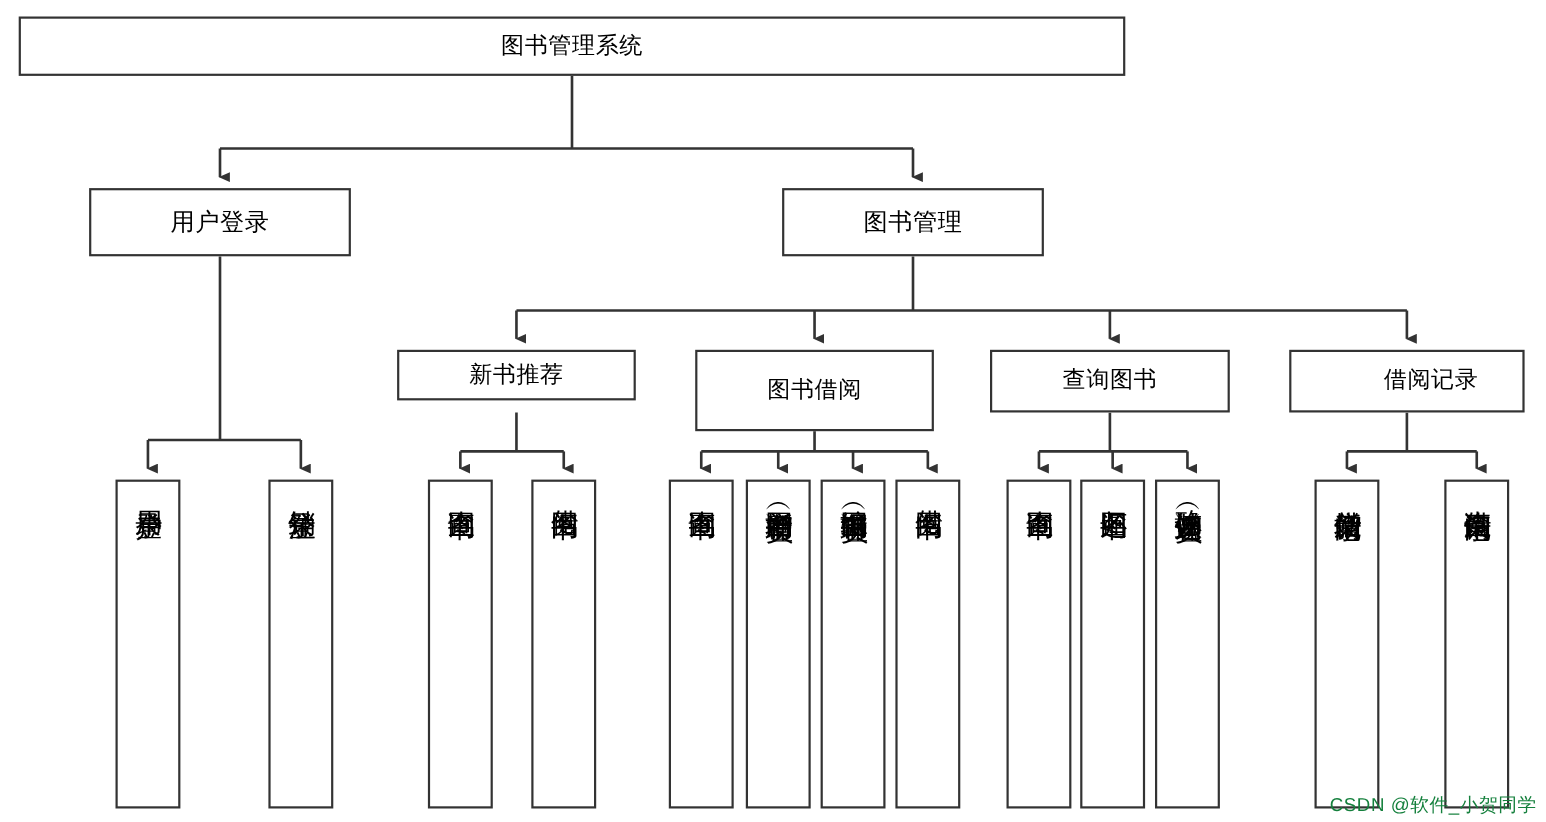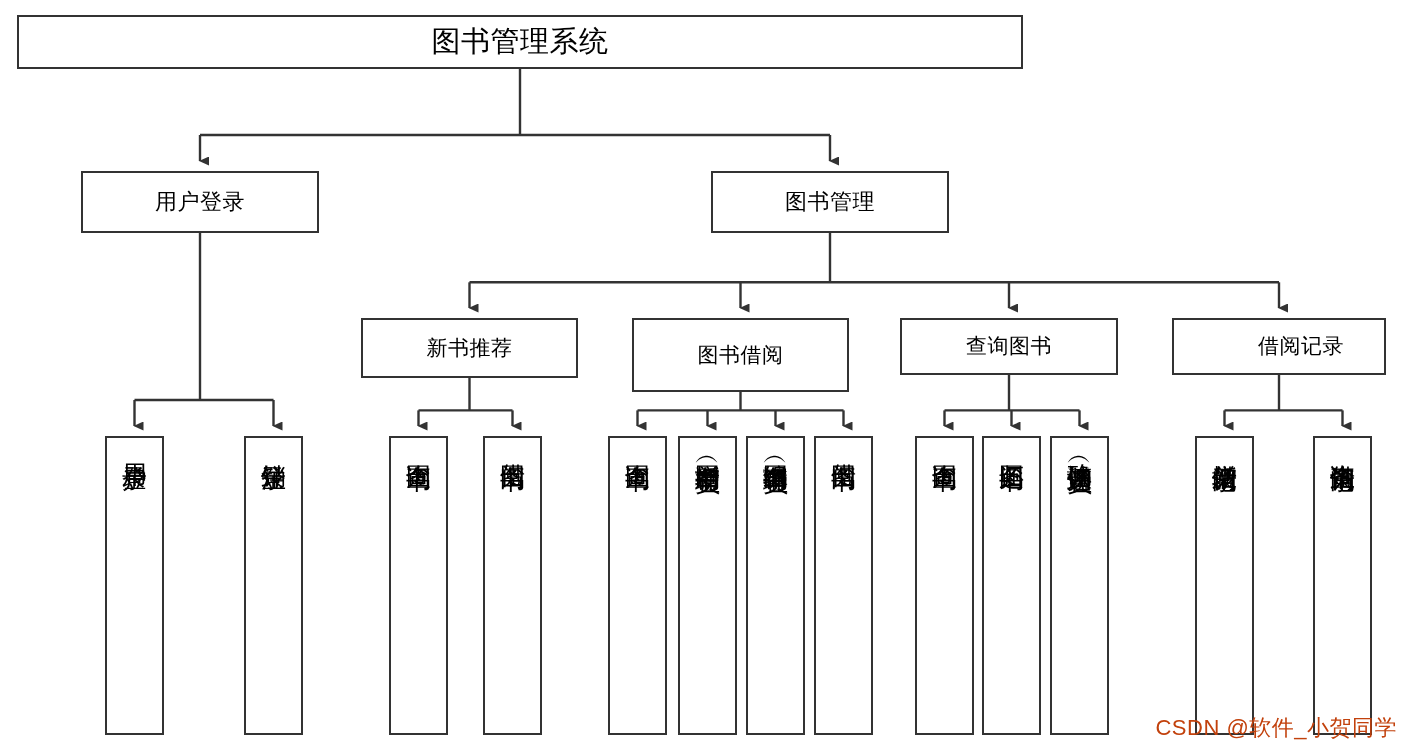--- a/index.html
+++ b/index.html
@@ -51,29 +51,29 @@
     justify-content: center;
     padding-top: 6px;
   }
   .node.vertical .node-label {
     writing-mode: vertical-rl;
     text-orientation: upright;
     font-size: 25px;
     letter-spacing: 1px;
     line-height: 1.0;
   }
-  .node.root .node-label { font-size: 29px; }
+  .node.root .node-label { font-size: 21px; }
   .node.level2 .node-label { font-size: 22px; }
   .node.level3 .node-label { font-size: 21px; }
   .watermark {
     position: absolute;
     right: 8px;
     bottom: 4px;
-    font-size: 22px;
-    color: #c2410c;
+    font-size: 17px;
+    color: #15803d;
     letter-spacing: 0.5px;
     white-space: nowrap;
     user-select: none;
   }
 </style>
 </head>
 <body>
 
 <div id="canvas">
   <svg id="edges" viewBox="0 0 1405 747">
@@ -121,21 +121,21 @@
   <div id="nodes-layer">
       <div class="node horizontal root" style="left: 17px; top: 15px; width: 1006px; height: 54px;">
         <span class="node-label">图书管理系统</span>
       </div>
       <div class="node horizontal level2" style="left: 81px; top: 171px; width: 238px; height: 62px;">
         <span class="node-label">用户登录</span>
       </div>
       <div class="node horizontal level2" style="left: 711px; top: 171px; width: 238px; height: 62px;">
         <span class="node-label">图书管理</span>
       </div>
-      <div class="node horizontal level3" style="left: 361px; top: 318px; width: 217px; height: 60px;">
+      <div class="node horizontal level3" style="left: 361px; top: 318px; width: 217px; height: 46px;">
         <span class="node-label">新书推荐</span>
       </div>
       <div class="node horizontal level3" style="left: 632px; top: 318px; width: 217px; height: 74px;">
         <span class="node-label">图书借阅</span>
       </div>
       <div class="node horizontal level3" style="left: 900px; top: 318px; width: 218px; height: 57px;">
         <span class="node-label">查询图书</span>
       </div>
       <div class="node horizontal level3" style="left: 1172px; top: 318px; width: 214px; height: 57px; padding-left: 44px;">
         <span class="node-label">借阅记录</span>

